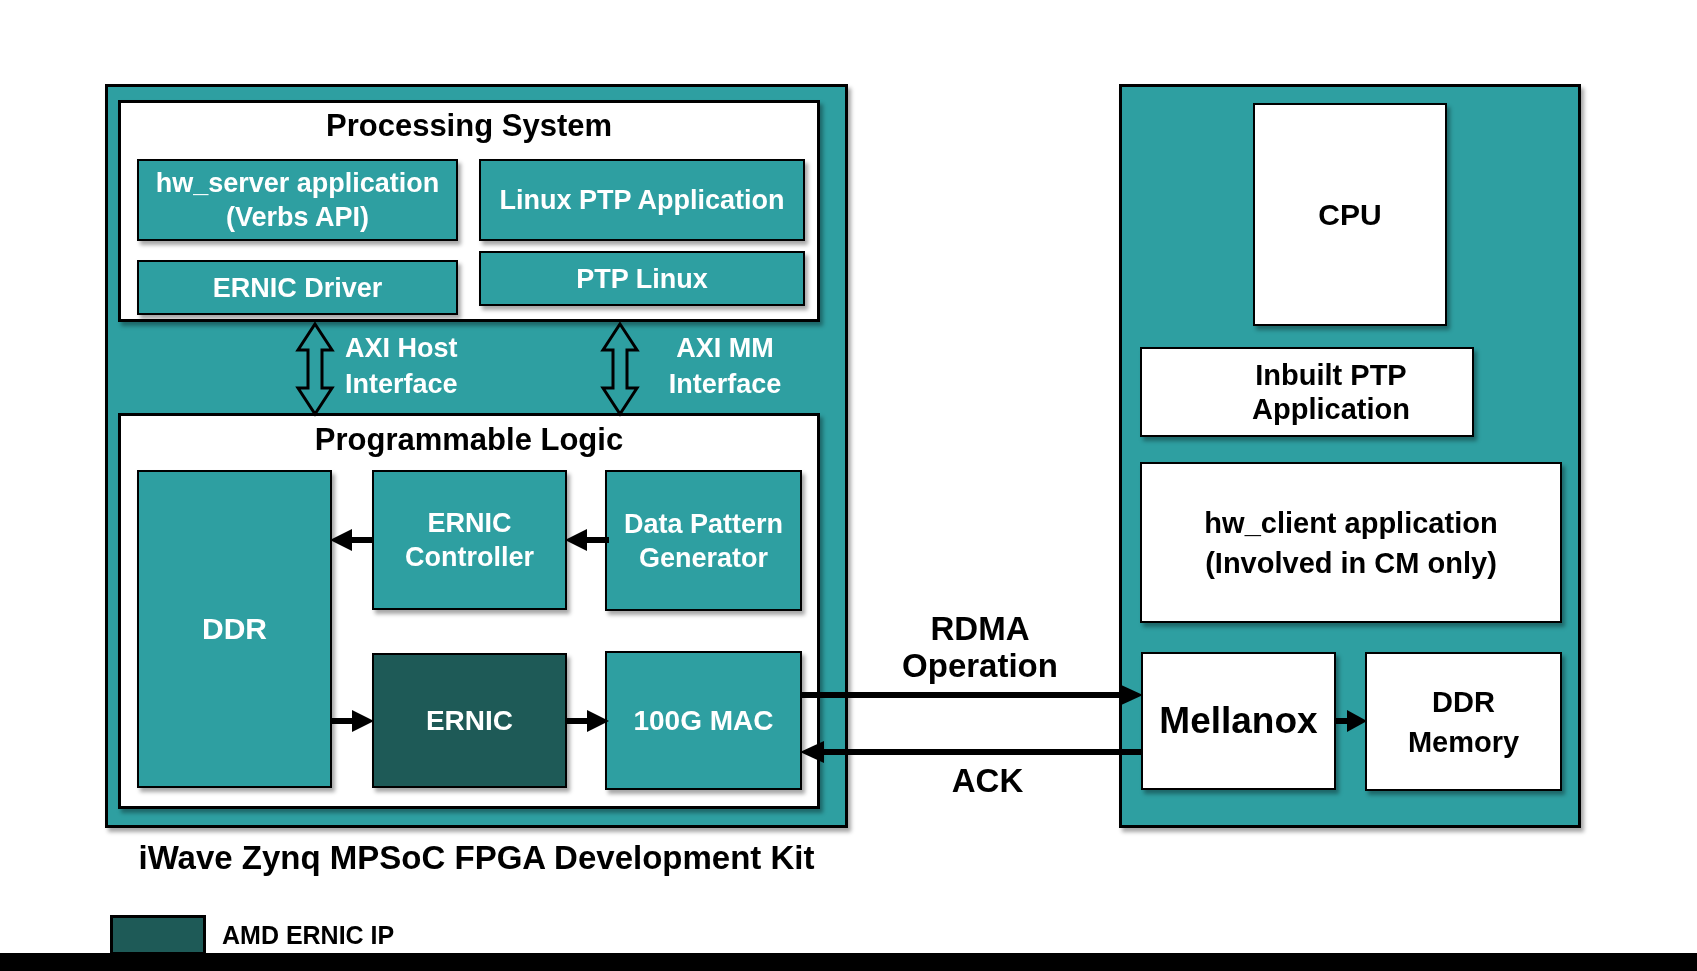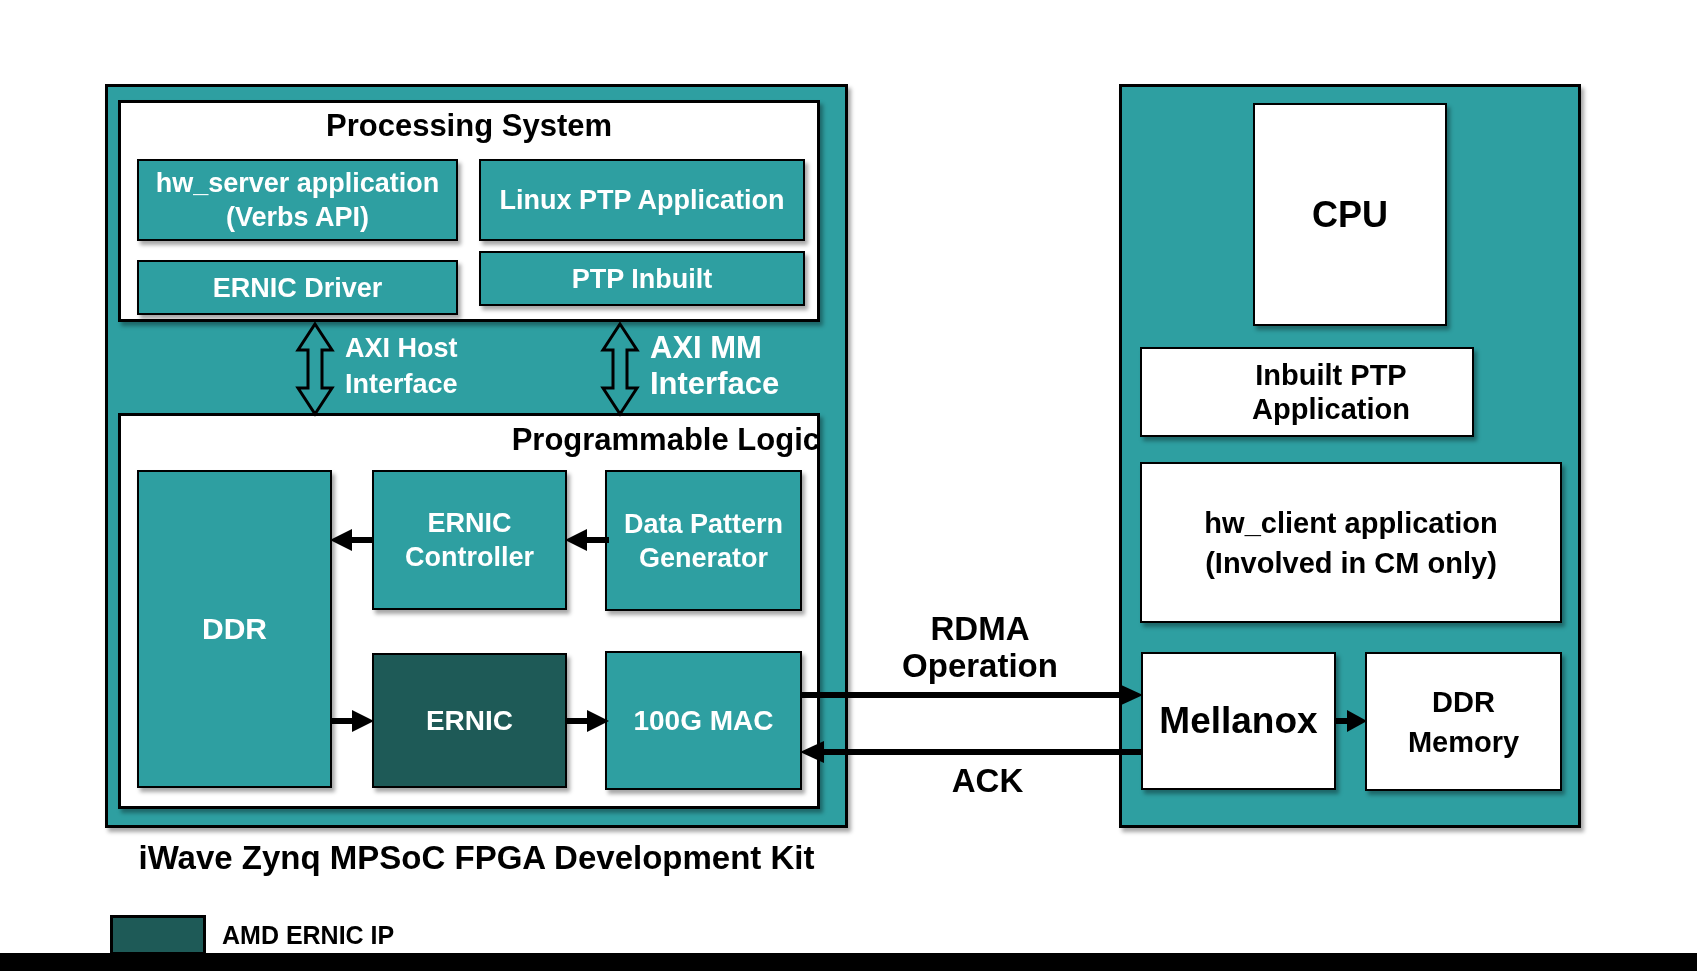--- a/index.html
+++ b/index.html
@@ -43,37 +43,37 @@
     <span>hw_server application
 (Verbs API)</span>
   </div>
   <div class="abs teal bordered-2 shadow center wtext blocklabel lbl" style="left:479px; top:159px; width:326px; height:82px;">
     <span>Linux PTP Application</span>
   </div>
   <div class="abs teal bordered-2 shadow center wtext blocklabel lbl" style="left:137px; top:251px; width:321px; height:55px;margin-top:9px;">
     <span>ERNIC Driver</span>
   </div>
   <div class="abs teal bordered-2 shadow center wtext blocklabel lbl" style="left:479px; top:251px; width:326px; height:55px;">
-    <span>PTP Inbuilt</span>
+    <span>PTP Linux</span>
   </div>
 
   <svg class="connector" style="left:296px; top:323px;" width="38" height="92" viewBox="0 0 38 92">
     <path d="M19,1 L36,27 L26,27 L26,65 L36,65 L19,91 L2,65 L12,65 L12,27 L2,27 Z" fill="#2E9FA1" stroke="#000" stroke-width="3"></path>
   </svg>
   <div class="abs wtext lbl" style="left:345px; top:330px; width:150px; font-size:27px; line-height:36px; text-align:left;">AXI Host
 Interface</div>
 
   <svg class="connector" style="left:601px; top:323px;" width="38" height="92" viewBox="0 0 38 92">
     <path d="M19,1 L36,27 L26,27 L26,65 L36,65 L19,91 L2,65 L12,65 L12,27 L2,27 Z" fill="#2E9FA1" stroke="#000" stroke-width="3"></path>
   </svg>
-  <div class="abs wtext lbl" style="left:650px; top:330px; width:150px; font-size:31px; line-height:36px; text-align:left;">AXI MM
+  <div class="abs wtext lbl" style="left:650px; top:330px; width:150px; font-size:27px; line-height:36px; text-align:center;">AXI MM
 Interface</div>
 
   <div class="abs whitebx bordered-3 shadow" style="left:118px; top:413px; width:702px; height:396px;"></div>
-  <div class="abs sectiontitle lbl" style="left:118px; top:422px; width:702px;text-align:right;">Programmable Logic</div>
+  <div class="abs sectiontitle lbl" style="left:118px; top:422px; width:702px;">Programmable Logic</div>
 
   <div class="abs teal bordered-2 shadow center wtext lbl" style="left:137px; top:470px; width:195px; height:318px; font-size:30px;">
     <span>DDR</span>
   </div>
   <div class="abs teal bordered-2 shadow center wtext blocklabel lbl" style="left:372px; top:470px; width:195px; height:140px;">
     <span>ERNIC
 Controller</span>
   </div>
   <div class="abs teal bordered-2 shadow center wtext blocklabel lbl" style="left:605px; top:470px; width:197px; height:141px;">
     <span>Data Pattern
@@ -113,21 +113,21 @@
   </svg>
 
   <svg class="connector" style="left:800px; top:739px;" width="343" height="26" viewBox="0 0 343 26">
     <line x1="20" y1="13" x2="343" y2="13" stroke="#000" stroke-width="6"></line>
     <polygon points="0,13 24,2 24,24" fill="#000"></polygon>
   </svg>
   <div class="abs caption lbl" style="left:900px; top:762px; width:175px;">ACK</div>
 
   <div class="abs teal bordered-3 shadow" style="left:1119px; top:84px; width:462px; height:744px;"></div>
 
-  <div class="abs whitebx bordered-2 shadow center lbl" style="left:1253px; top:103px; width:194px; height:223px; font-size:36px;">
+  <div class="abs whitebx bordered-2 shadow center lbl" style="left:1253px; top:103px; width:194px; height:223px; font-size:30px;">
     <span>CPU</span>
   </div>
   <div class="abs whitebx bordered-2 shadow center blocklabel lbl" style="left:1140px; top:347px; width:334px; height:90px; font-size:29px;padding-left:48px;">
     <span>Inbuilt PTP Application</span>
   </div>
   <div class="abs whitebx bordered-2 shadow center blocklabel lbl" style="left:1140px; top:462px; width:422px; height:161px; font-size:29px; line-height:40px;">
     <span>hw_client application
 (Involved in CM only)</span>
   </div>
   <div class="abs whitebx bordered-2 shadow center blocklabel lbl" style="left:1141px; top:652px; width:195px; height:138px; font-size:37px;">

